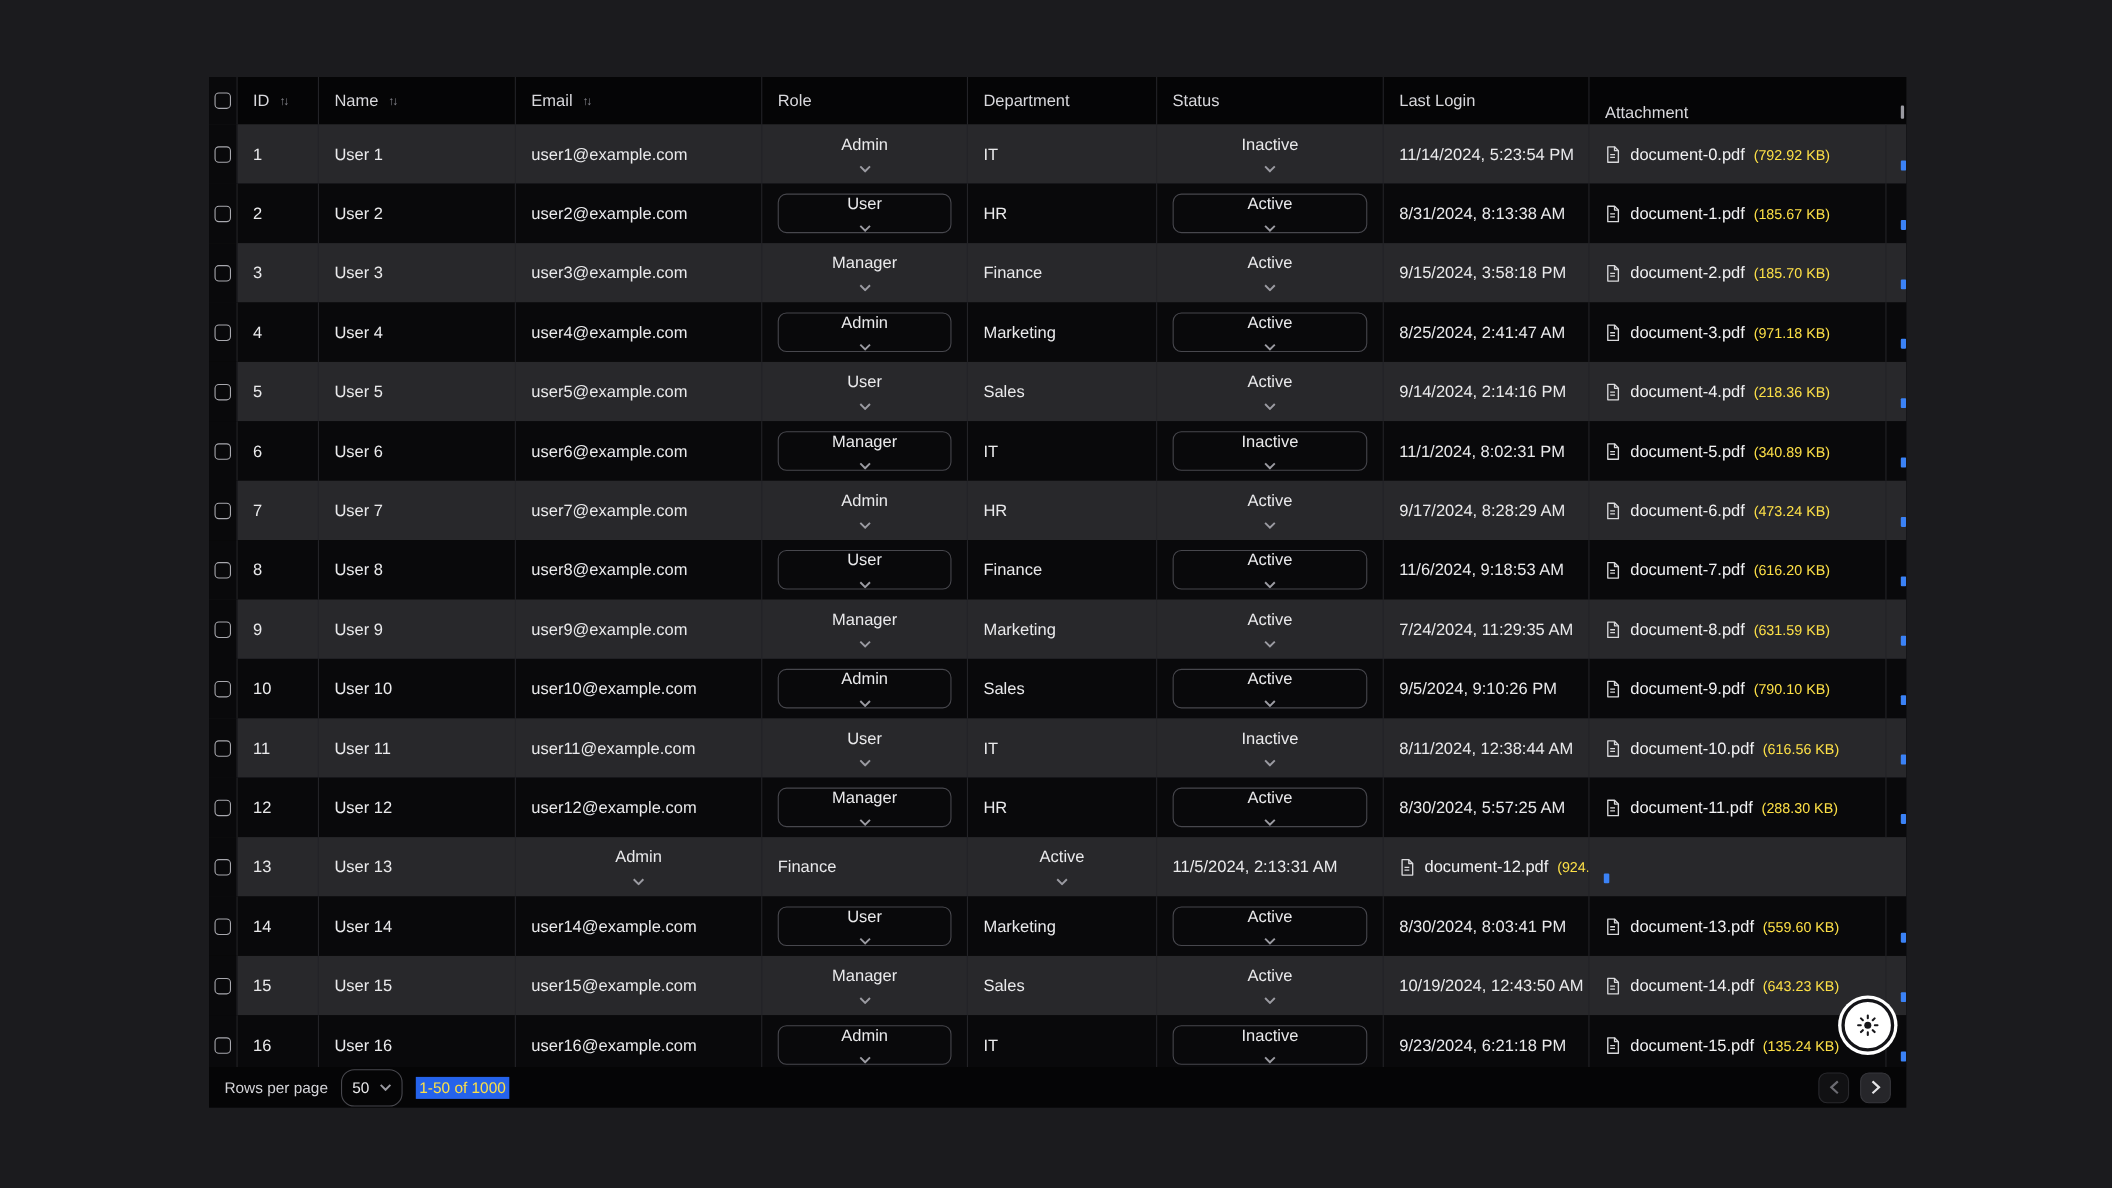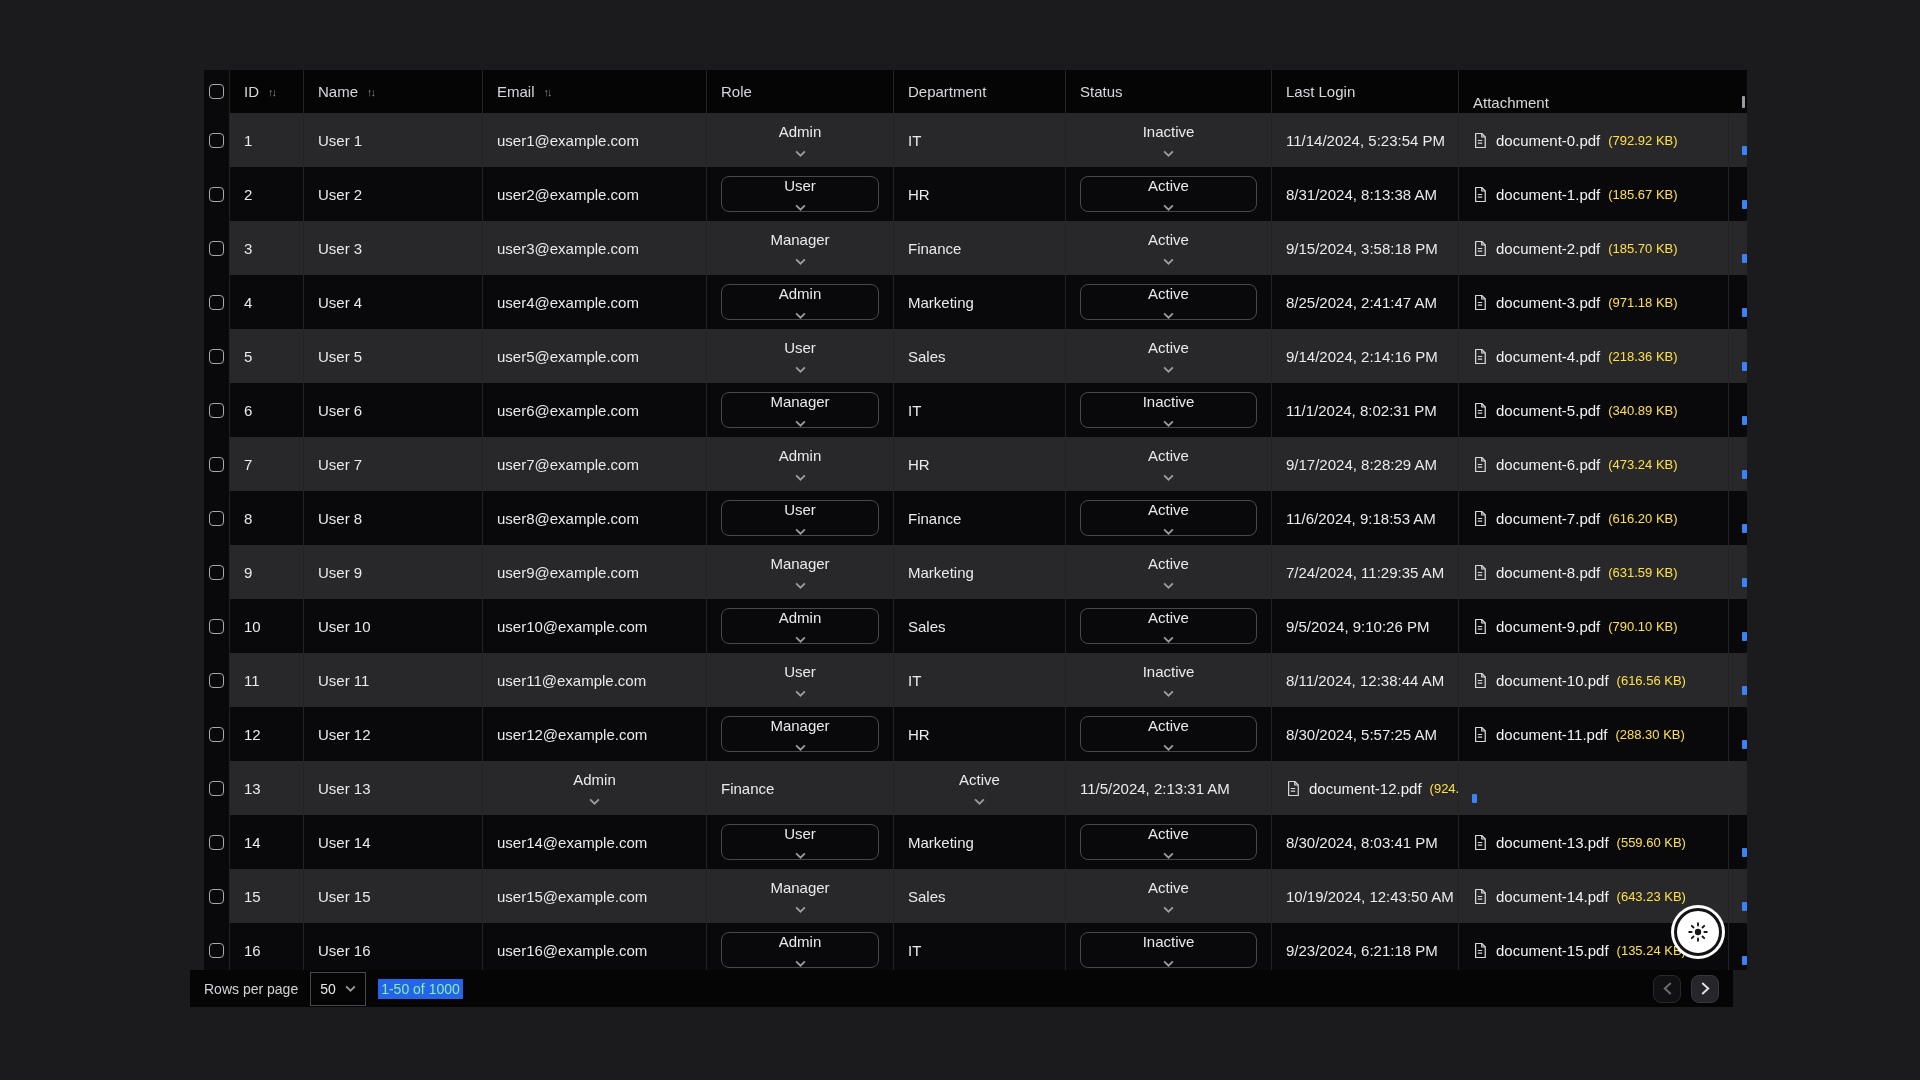--- a/index.html
+++ b/index.html
@@ -4,21 +4,21 @@
 <style>
   * { margin:0; padding:0; box-sizing:border-box; }
   html,body { width:1920px; height:1080px; overflow:hidden; }
   body {
     background:#1b1b1e;
     font-family:"Liberation Sans","DejaVu Sans",sans-serif;
     color:#eaeaec;
     position:relative;
   }
   .table-wrap {
-    position:absolute; left:204px; top:70px; width:1543px; height:900px;
+    position:absolute; left:190px; top:70px; width:1543px; height:900px;
     overflow:hidden; background:#09090b;
   }
   .hrow, .row {
     display:grid;
     grid-template-columns:26px 74px 179px 224px 187px 172px 206px 187px 270px 18px;
     align-items:stretch;
   }
   .hrow { height:43px; background:#050506; }
   .row { height:54px; }
   .row.odd  { background:#28282b; }
@@ -53,25 +53,25 @@
   .gray-sliver { width:3px; height:12px; background:#9a9aa1; margin-left:13px; border-radius:1px; }
   .blue-sliver { width:5px; height:9px; background:#3b82f6; margin-left:13px; border-radius:1px; }
   .tfooter {
     position:absolute; left:190px; top:970px; width:1543px; height:37px;
     background:#050506; display:flex; align-items:center; justify-content:space-between;
     padding:0 14px; font-size:14px; color:#d4d4d8;
   }
   .foot-left { display:flex; align-items:center; gap:12px; }
   .page-size {
     height:34px; min-width:56px; padding:0 9px;
-    border:1px solid #47474d; border-radius:0;
+    border:1px solid #47474d; border-radius:12px;
     display:flex; align-items:center; justify-content:space-between; gap:7px;
     color:#eaeaec; background:transparent;
   }
-  .range { background:#2563eb; color:#86efac; padding:2px 3px; }
+  .range { background:#2563eb; color:#fde047; padding:2px 3px; }
   .foot-right { display:flex; align-items:center; gap:10px; }
   .pg-btn {
     width:28px; height:28px; border-radius:8px;
     display:flex; align-items:center; justify-content:center;
   }
   .pg-btn svg { width:9px; height:13px; fill:none; stroke-width:1.8; }
   .pg-prev { background:#111113; border:1px solid #29292d; }
   .pg-prev svg { stroke:#6b6b71; }
   .pg-next { background:#26262a; border:1px solid #37373c; }
   .pg-next svg { stroke:#e4e4e7; }

